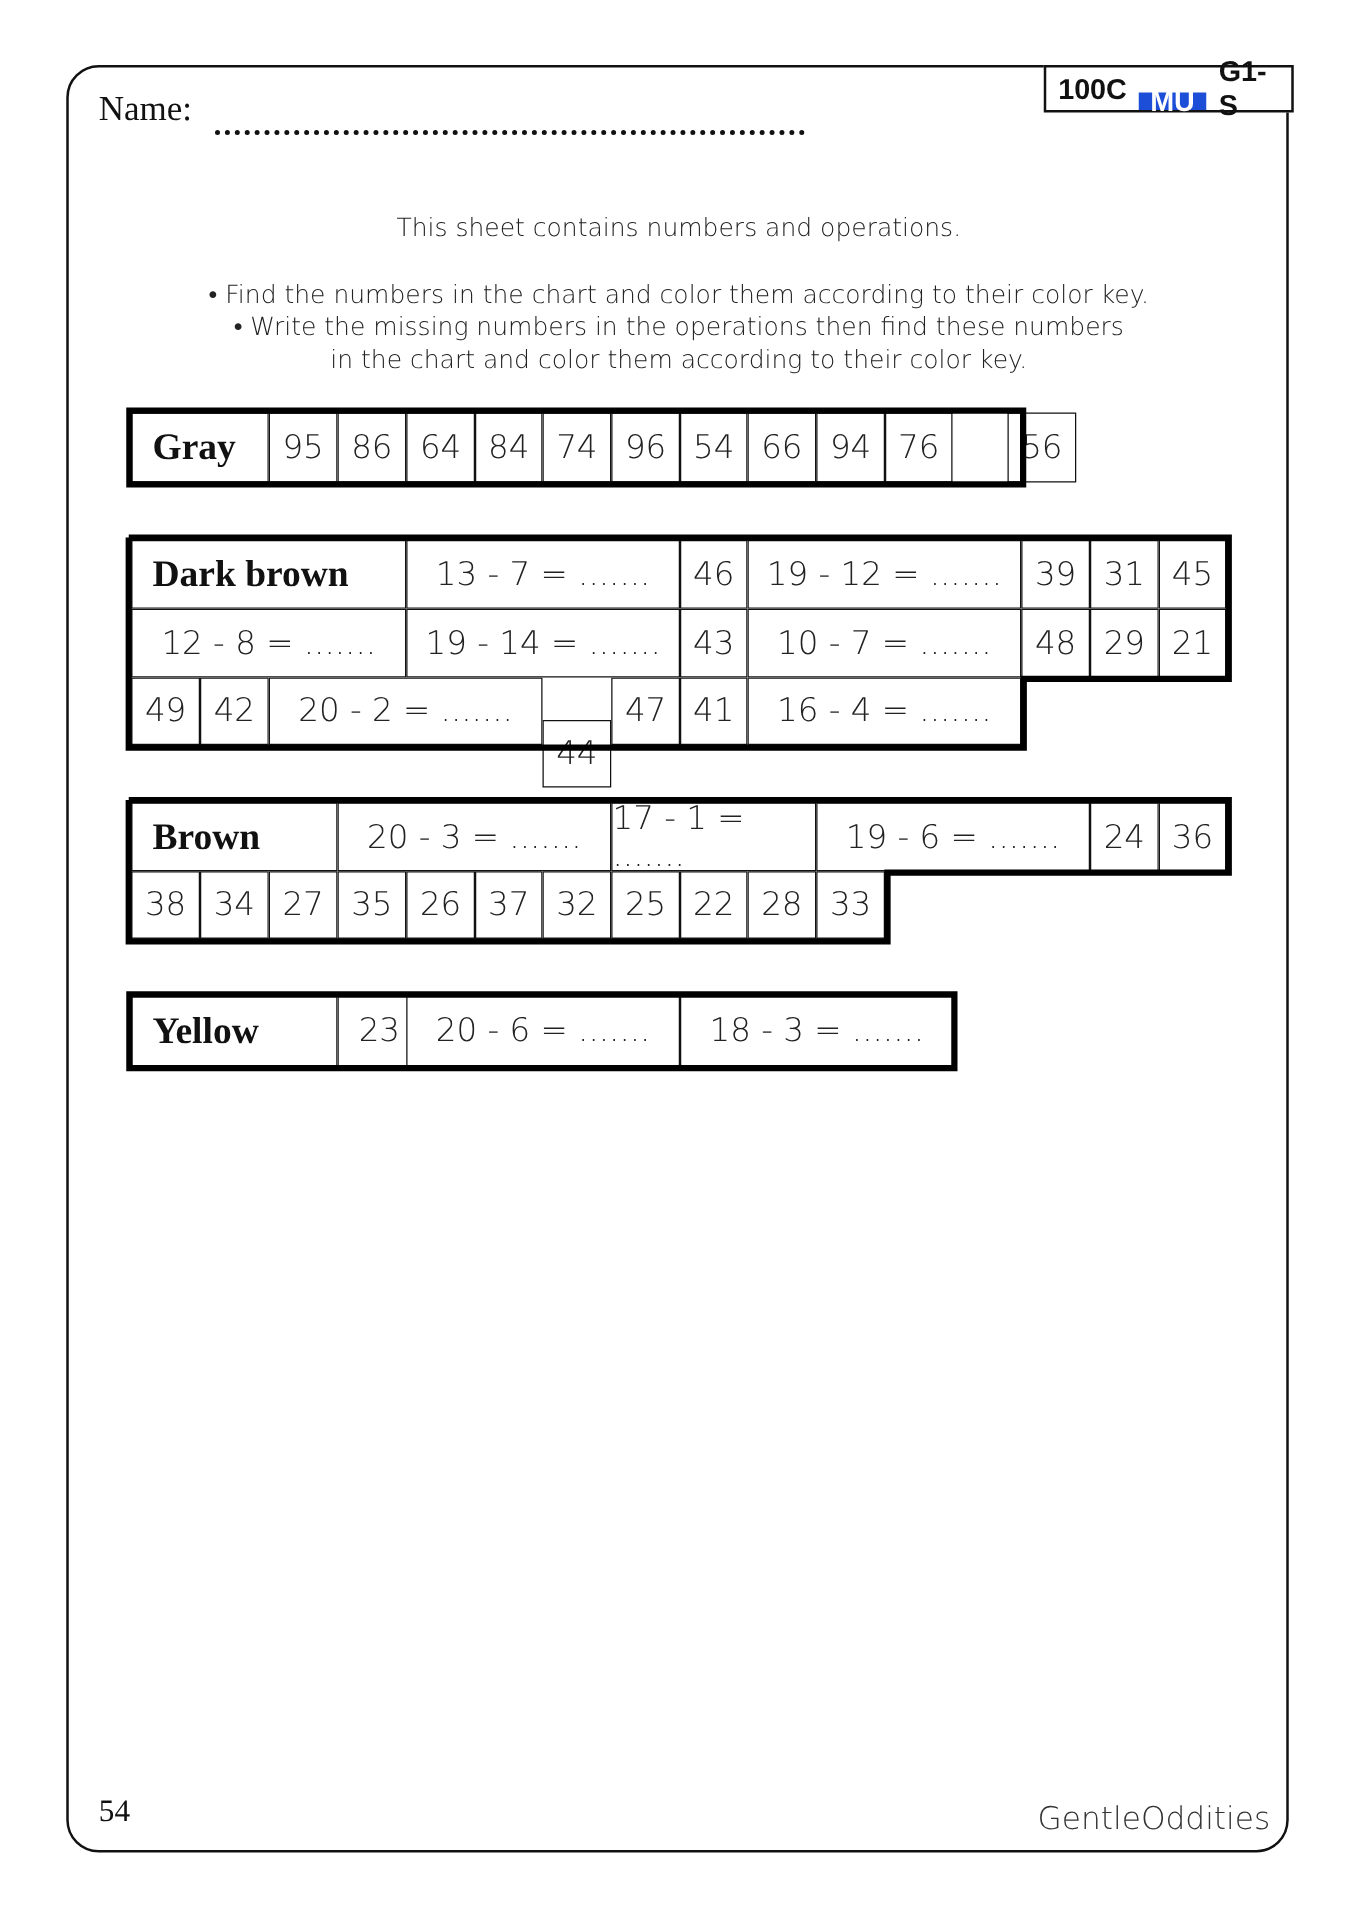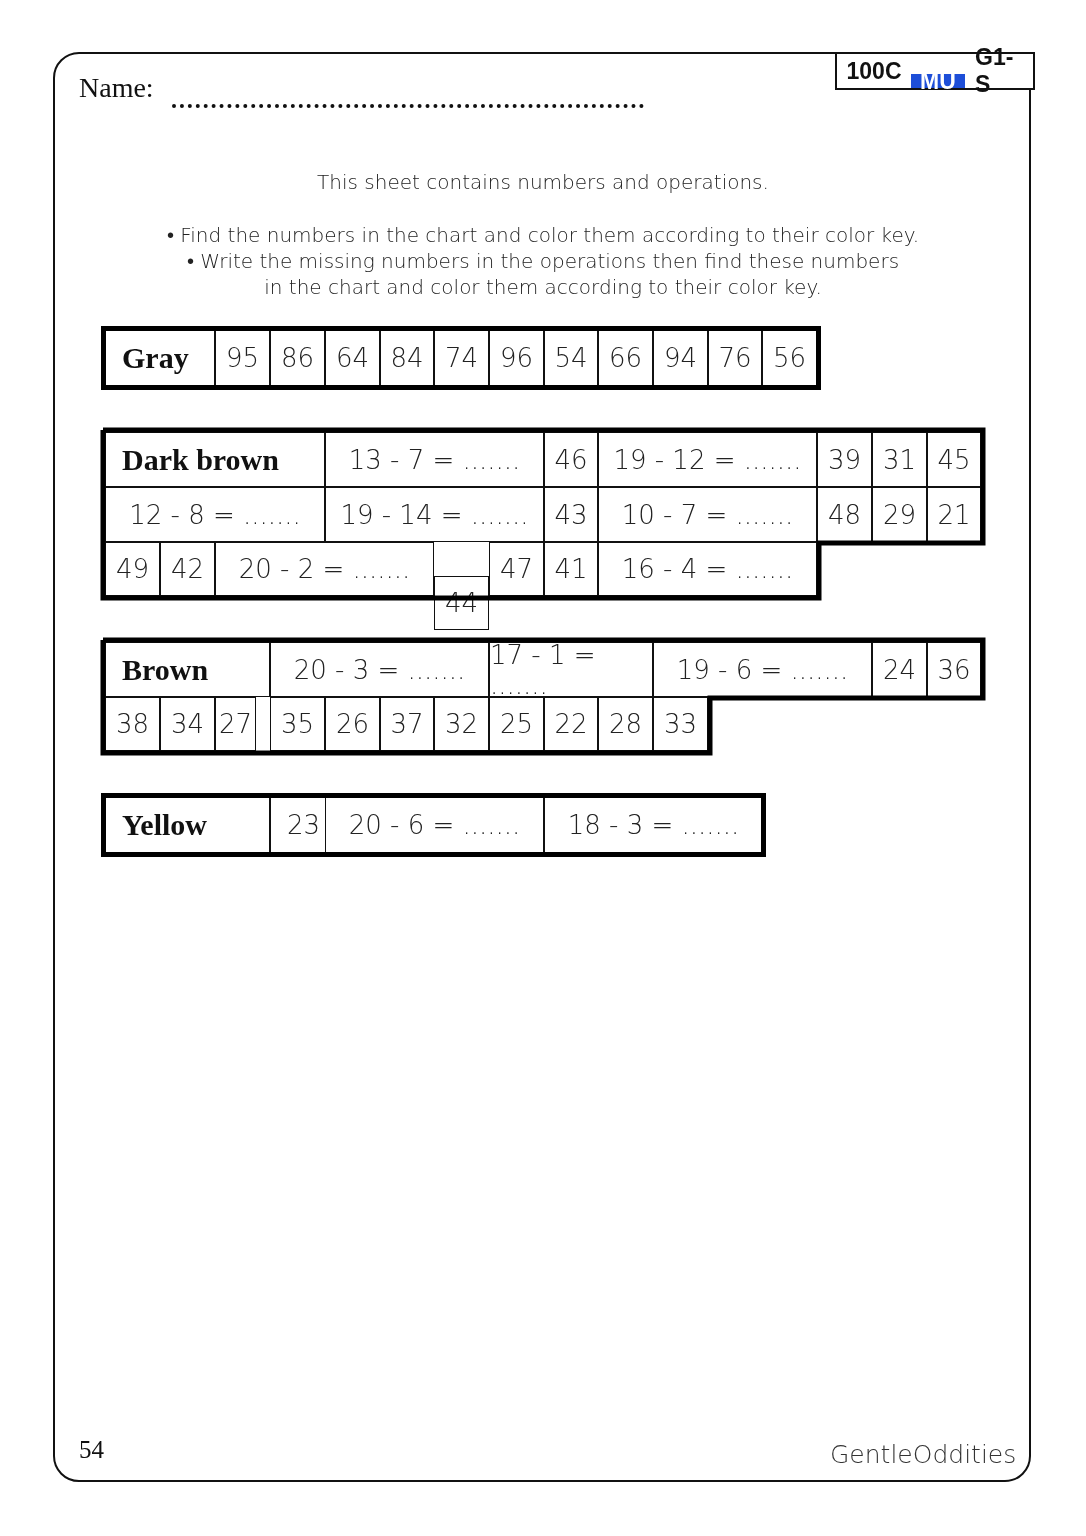--- a/index.html
+++ b/index.html
@@ -44,21 +44,21 @@
   <div class="cell" style="left:215px;top:330px;width:55px;height:56px;">95</div>
   <div class="cell" style="left:270px;top:330px;width:55px;height:56px;">86</div>
   <div class="cell" style="left:325px;top:330px;width:55px;height:56px;">64</div>
   <div class="cell" style="left:380px;top:330px;width:54px;height:56px;">84</div>
   <div class="cell" style="left:434px;top:330px;width:55px;height:56px;">74</div>
   <div class="cell" style="left:489px;top:330px;width:55px;height:56px;">96</div>
   <div class="cell" style="left:544px;top:330px;width:54px;height:56px;">54</div>
   <div class="cell" style="left:598px;top:330px;width:55px;height:56px;">66</div>
   <div class="cell" style="left:653px;top:330px;width:55px;height:56px;">94</div>
   <div class="cell" style="left:708px;top:330px;width:54px;height:56px;">76</div>
-  <div class="cell" style="left:762px;top:330px;width:55px;height:56px;">56</div>
+  <div class="cell" style="left:806px;top:330px;width:55px;height:56px;">56</div>
   <div class="outline" style="left:101px;top:326px;width:720px;height:64px;"></div>
 </div>
 
 <div class="grid">
 
   <div class="cell label" style="left:105px;top:432px;width:220px;height:55px;">Dark brown</div>
   <div class="cell" style="left:325px;top:432px;width:219px;height:55px;">13 - 7 = .......</div>
   <div class="cell" style="left:544px;top:432px;width:54px;height:55px;">46</div>
   <div class="cell" style="left:598px;top:432px;width:219px;height:55px;">19 - 12 = .......</div>
   <div class="cell" style="left:817px;top:432px;width:55px;height:55px;">39</div>
@@ -89,21 +89,21 @@
 <div class="grid">
   <div class="cell label" style="left:105px;top:642px;width:165px;height:55px;">Brown</div>
   <div class="cell" style="left:270px;top:642px;width:219px;height:55px;">20 - 3 = .......</div>
   <div class="cell" style="left:489px;top:642px;width:164px;height:55px;">17 - 1 = .......</div>
   <div class="cell" style="left:653px;top:642px;width:219px;height:55px;">19 - 6 = .......</div>
   <div class="cell" style="left:872px;top:642px;width:55px;height:55px;">24</div>
   <div class="cell" style="left:927px;top:642px;width:54px;height:55px;">36</div>
 
   <div class="cell" style="left:105px;top:697px;width:55px;height:54px;">38</div>
   <div class="cell" style="left:160px;top:697px;width:55px;height:54px;text-align:center;">34</div>
-  <div class="cell" style="left:215px;top:697px;width:41px;height:54px;">27</div>
+  <div class="cell" style="left:215px;top:697px;width:55px;height:54px;">27</div>
   <div class="cell" style="left:270px;top:697px;width:55px;height:54px;">35</div>
   <div class="cell" style="left:325px;top:697px;width:55px;height:54px;">26</div>
   <div class="cell" style="left:380px;top:697px;width:54px;height:54px;">37</div>
   <div class="cell" style="left:434px;top:697px;width:55px;height:54px;">32</div>
   <div class="cell" style="left:489px;top:697px;width:55px;height:54px;">25</div>
   <div class="cell" style="left:544px;top:697px;width:54px;height:54px;">22</div>
   <div class="cell" style="left:598px;top:697px;width:55px;height:54px;">28</div>
   <div class="cell" style="left:653px;top:697px;width:55px;height:54px;">33</div>
   <svg style="position:absolute;left:0;top:0;" width="1086" height="780">
     <polyline points="103,640 983,640 983,698 710,698 710,753 103,753 103,640" fill="none" stroke="#000" stroke-width="5"></polyline>

